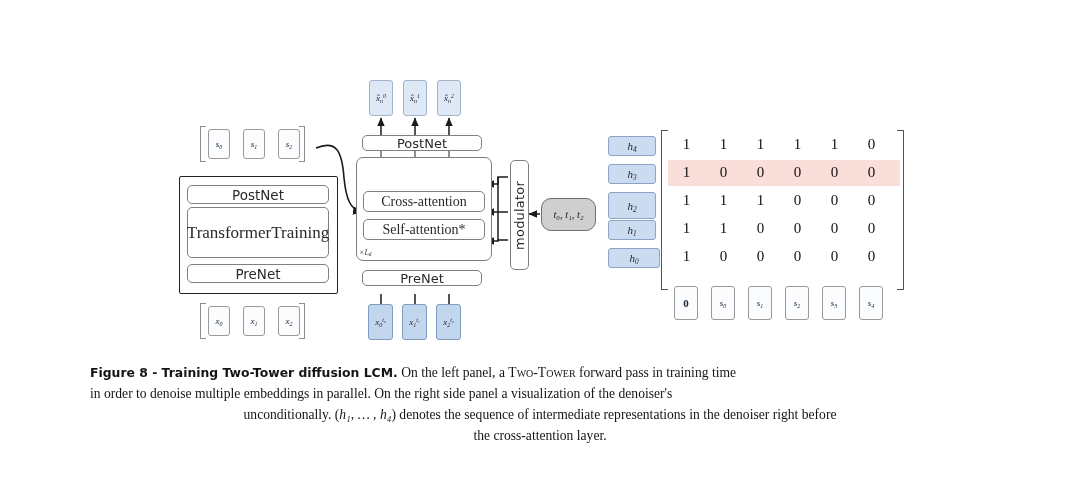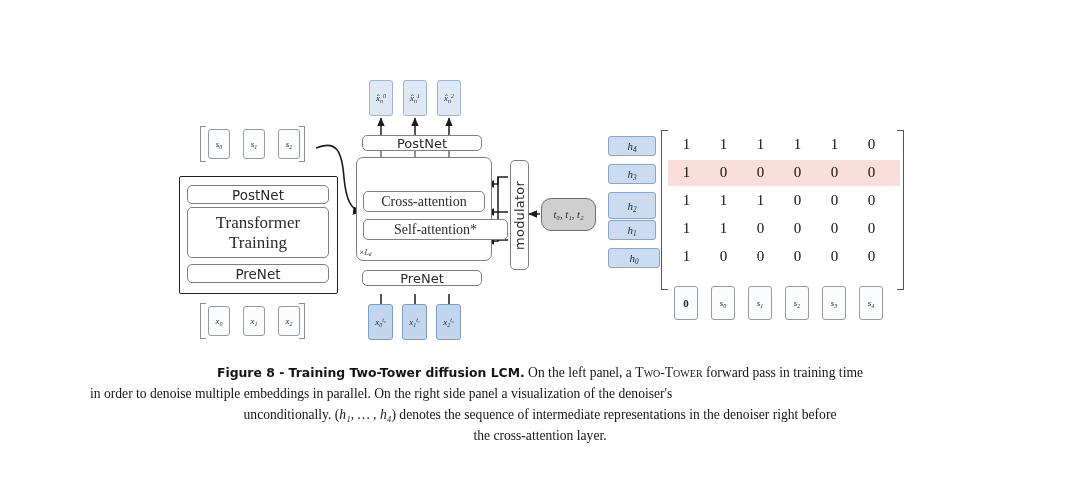--- a/index.html
+++ b/index.html
@@ -147,21 +147,21 @@
     line-height:1.55;
     color:#141414;
   }
   #caption .lead {
     font-family:"DejaVu Sans", sans-serif;
     font-weight:bold;
     font-size:12.4px;
   }
   #caption .sc { font-variant:small-caps; }
   #caption i { }
-  #caption .l1 { text-align:center; }
+  #caption .l1 { text-align:left; }
   #caption .l2 { text-align:left; }
 </style>
 </head>
 <body>
 
 <div id="figure-root">
 
   <svg id="wires">
     <defs>
       <marker id="ah" markerWidth="7" markerHeight="7" refX="5.6" refY="2.6" orient="auto">
@@ -209,21 +209,21 @@
     <span>
       <i>x̂</i><sub>n</sub><sup>2</sup>
     </span>
   </div>
 
   <div class="rbox" style="left:362px; top:135px; width:120px; height:16px; font-size:13px;">PostNet</div>
 
   <div id="decoder-outline" style="left:356px; top:157px; width:136px; height:104px;"></div>
 
   <div class="rbox serifbox" style="left:363px; top:191px; width:122px; height:21px; font-size:14px;">Cross-attention</div>
-  <div class="rbox serifbox" style="left:363px; top:219px; width:145px; height:21px; font-size:14px;">Self-attention*</div>
+  <div class="rbox serifbox" style="left:363px; top:219px; width:122px; height:21px; font-size:14px;">Self-attention*</div>
 
   <div id="loop-label" style="left:359px; top:248px;">
     <span>×L</span><sub>d</sub>
   </div>
 
   <div class="rbox" style="left:362px; top:270px; width:120px; height:16px; font-size:13px;">PreNet</div>
 
   <div class="embox midblue" style="left:368px; top:304px; width:25px; height:36px;">
     <span>
       <i>x</i><sub>0</sub><sup>t₀</sup>
@@ -255,21 +255,21 @@
     <span><i>s</i><sub>1</sub></span>
   </div>
   <div class="embox pale" style="left:278px; top:129px; width:22px; height:30px;">
     <span><i>s</i><sub>2</sub></span>
   </div>
 
   <div id="left-tower-outline" style="left:179px; top:176px; width:159px; height:118px;"></div>
 
   <div class="rbox" style="left:187px; top:185px; width:142px; height:19px; font-size:13.5px;">PostNet</div>
 
-  <div class="rbox serifbox" style="left:187px; top:207px; width:142px; height:51px; flex-direction:column; font-size:17px; line-height:1.12;">
+  <div class="rbox serifbox" style="left:187px; top:207px; width:142px; height:51px; flex-direction:row; font-size:17px; line-height:1.12;">
     <span>Transformer</span>
     <span>Training</span>
   </div>
 
   <div class="rbox" style="left:187px; top:264px; width:142px; height:19px; font-size:13.5px;">PreNet</div>
 
   <div class="bracket left" style="left:200px; top:303px; height:36px;"></div>
   <div class="bracket right" style="left:299px; top:303px; height:36px;"></div>
   <div class="embox pale" style="left:208px; top:306px; width:22px; height:30px;">
     <span><i>x</i><sub>0</sub></span>

